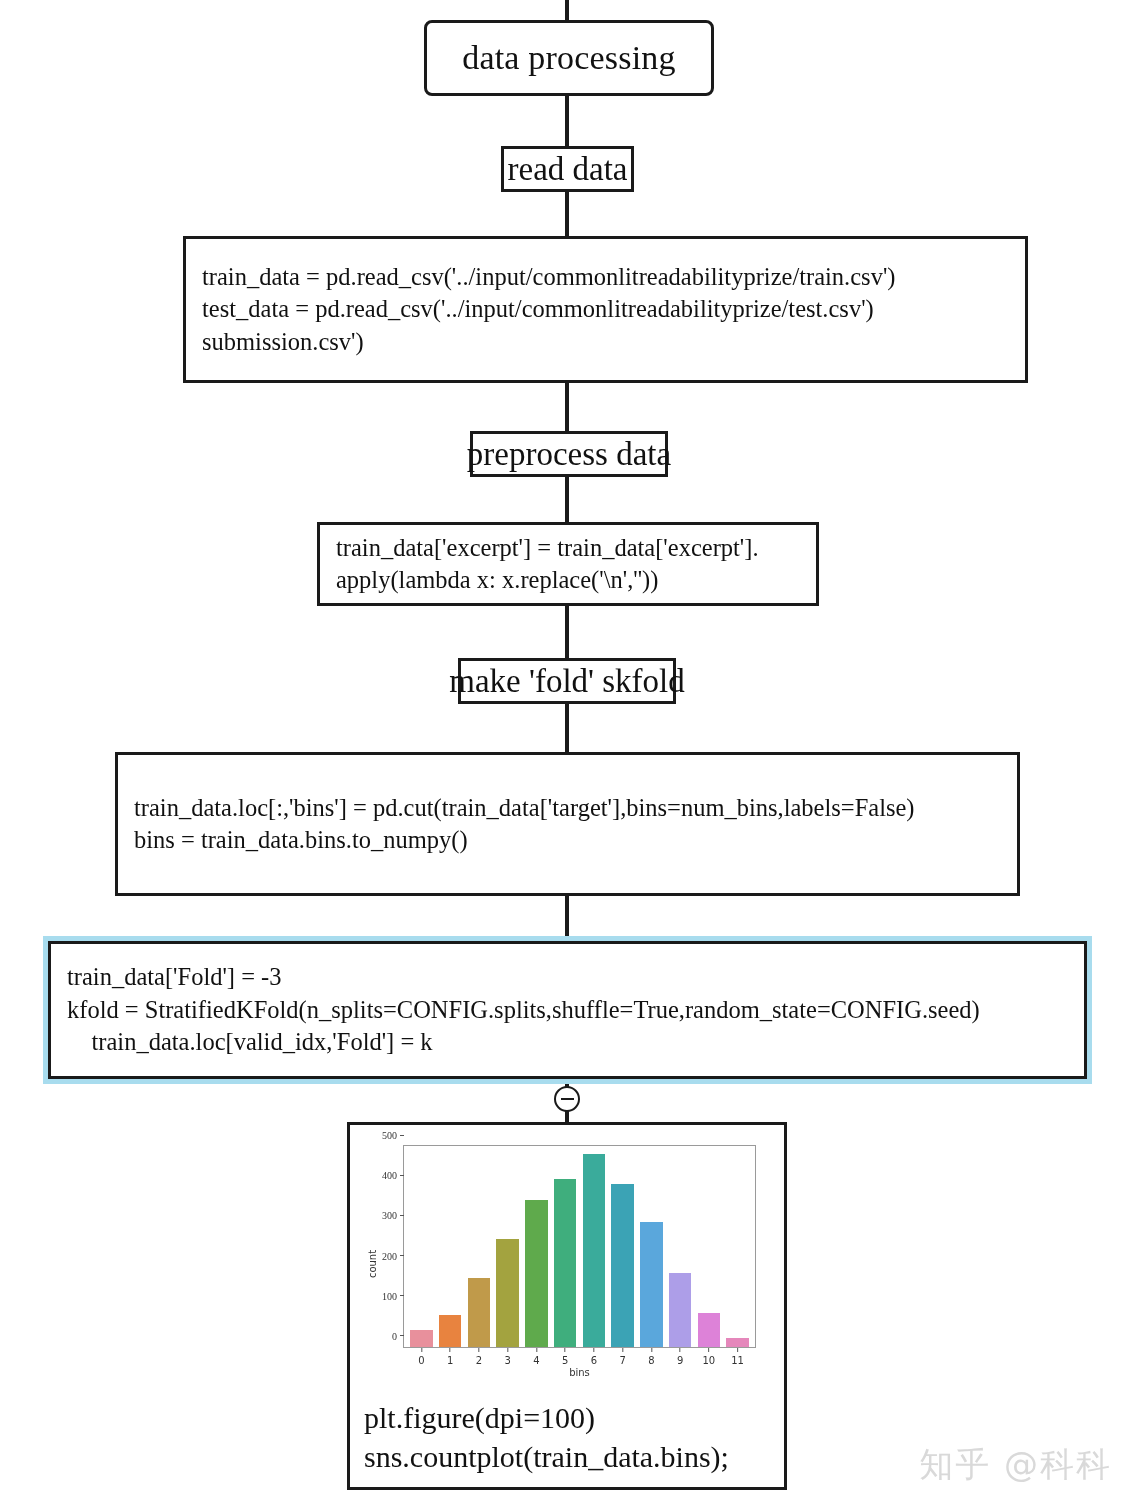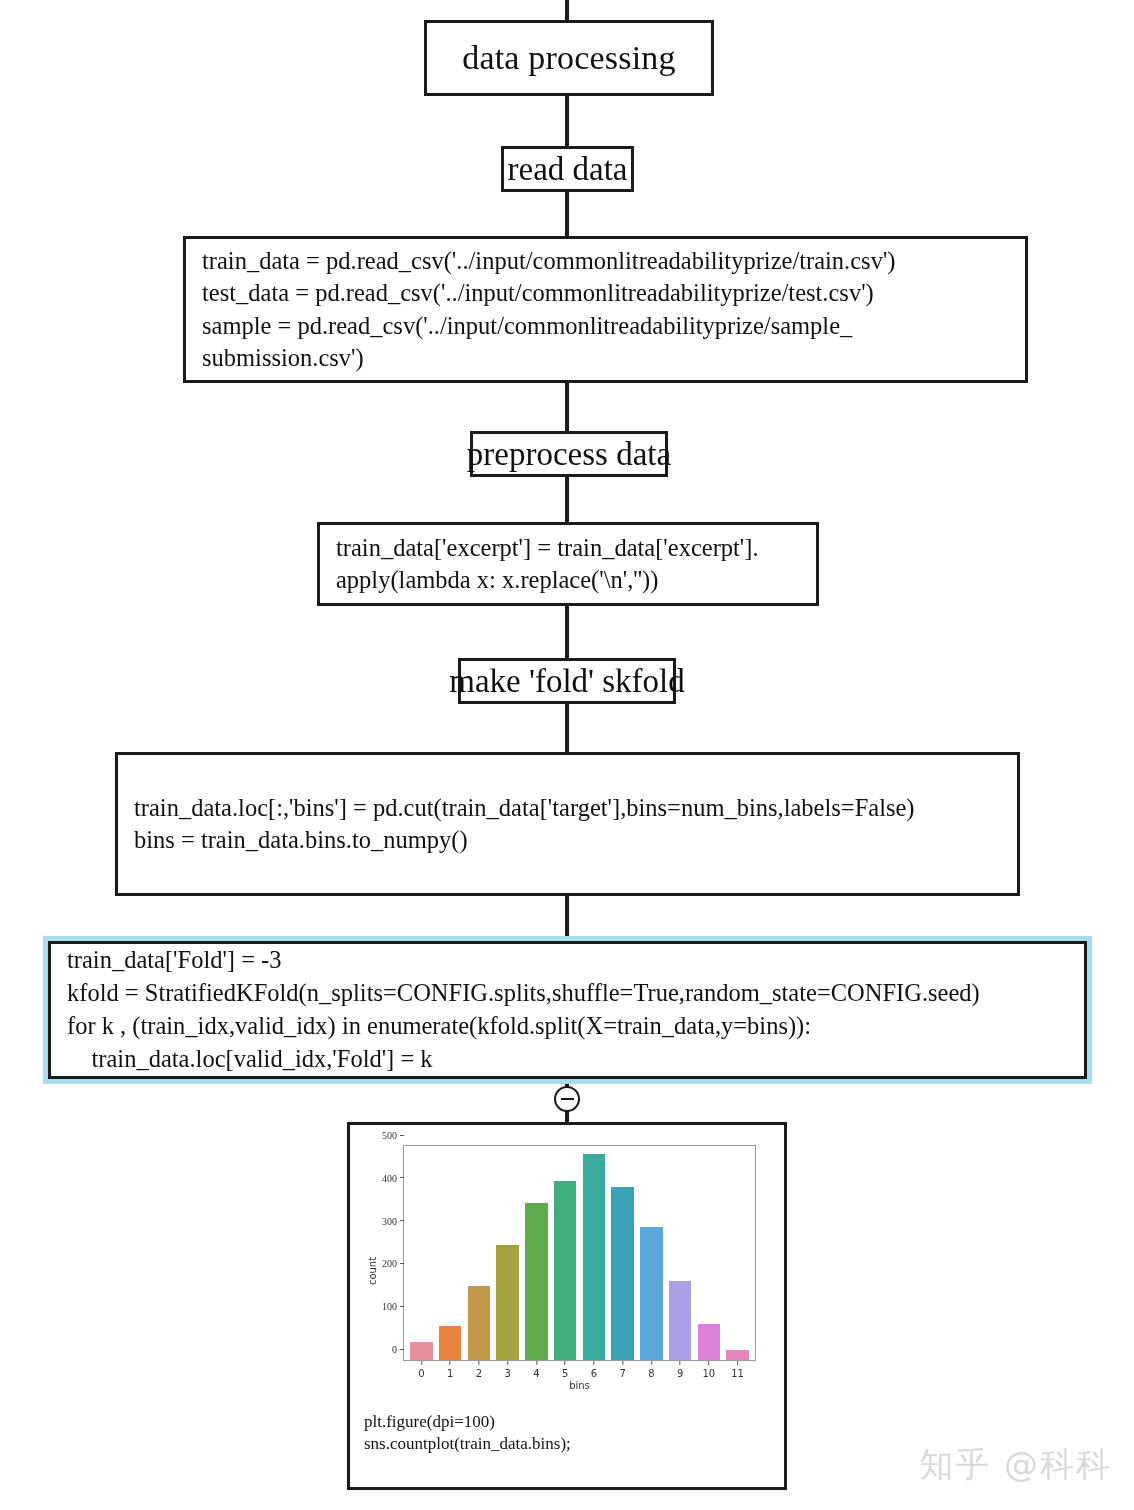--- a/index.html
+++ b/index.html
@@ -94,21 +94,21 @@
     border: 3px solid #1a1a1a;
     display: flex;
     flex-direction: column;
   }
   .chart-area {
     position: relative;
     margin: 12px 10px 0 6px;
     height: 268px;
   }
   .caption {
-    font-size: 17px;
+    font-size: 30px;
     padding: 6px 0 10px 14px;
     line-height: 1.32;
   }
   .caption .line { white-space: pre; }
 
   
   .plot {
     position: absolute;
     left: 0; top: 0; right: 0; bottom: 0;
   }
@@ -207,36 +207,35 @@
     color: #d9d9d9;
     letter-spacing: 2px;
     user-select: none;
   }
 </style>
 </head>
 <body>
 
 <div class="connector" style="left:565px; top:0px; height:20px;"></div>
 
-<div class="node center title-node" style="left:424px; top:20px; width:290px; height:76px;">
+<div class="node center title-node" style="left:424px; top:20px; width:290px; height:76px;border-radius:8px;">
   <div class="line">data processing</div>
 </div>
 
 <div class="connector" style="left:565px; top:96px; height:50px;"></div>
 
 <div class="node center small-node" style="left:501px; top:146px; width:133px; height:46px;">
   <div class="line">read data</div>
 </div>
 
 <div class="connector" style="left:565px; top:192px; height:44px;"></div>
 
 <div class="node code-node" style="left:143px; top:236px; width:845px; height:147px;margin-left:40px;">
   <div class="line">train_data = pd.read_csv('../input/commonlitreadabilityprize/train.csv')</div>
   <div class="line">test_data = pd.read_csv('../input/commonlitreadabilityprize/test.csv')</div>
-  <div class="line">sample = pd.read_csv('../input/commonlitreadabilityprize/sample_</div>
   <div class="line">submission.csv')</div>
 </div>
 
 <div class="connector" style="left:565px; top:383px; height:48px;"></div>
 
 <div class="node center small-node" style="left:470px; top:431px; width:198px; height:46px;">
   <div class="line">preprocess data</div>
 </div>
 
 <div class="connector" style="left:565px; top:477px; height:45px;"></div>
@@ -259,21 +258,20 @@
   <div class="line"></div>
   <div class="line">bins = train_data.bins.to_numpy()</div>
 </div>
 
 <div class="connector" style="left:565px; top:896px; height:40px;"></div>
 
 <div class="highlight-wrap" style="left:43px; top:936px; width:1049px; height:148px;">
   <div class="inner">
     <div class="line">train_data['Fold'] = -3</div>
     <div class="line">kfold = StratifiedKFold(n_splits=CONFIG.splits,shuffle=True,random_state=CONFIG.seed)</div>
-    <div class="line">for k , (train_idx,valid_idx) in enumerate(kfold.split(X=train_data,y=bins)):</div>
     <div class="line">    train_data.loc[valid_idx,'Fold'] = k</div>
   </div>
 </div>
 
 <div class="connector" style="left:565px; top:1084px; height:38px;"></div>
 <div class="collapse-toggle" style="left:554px; top:1086px;">
   <div class="bar"></div>
 </div>
 
 <div class="output-cell" style="left:347px; top:1122px; width:440px; height:368px;">

